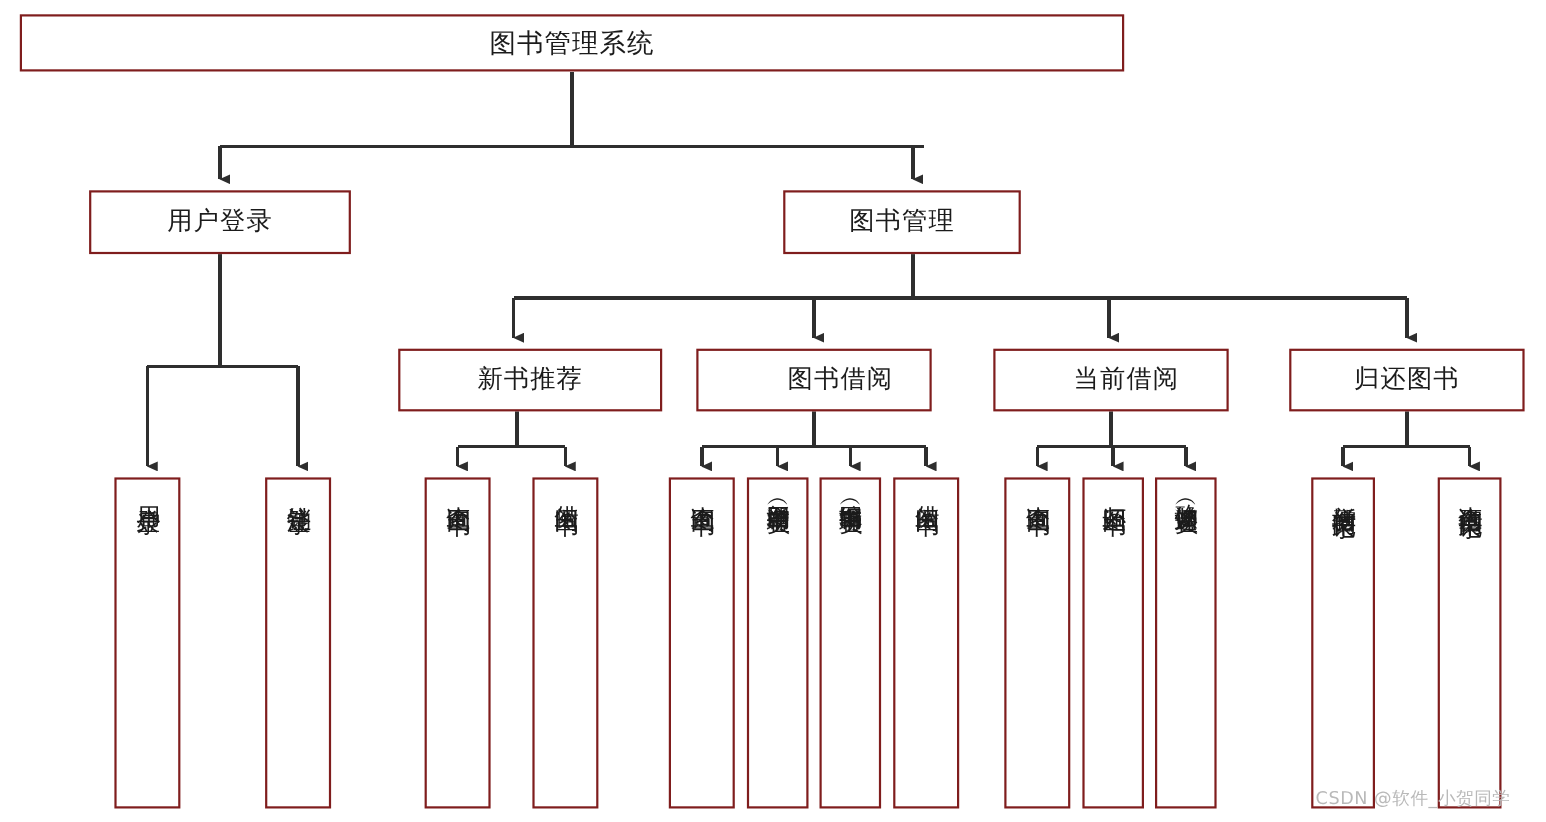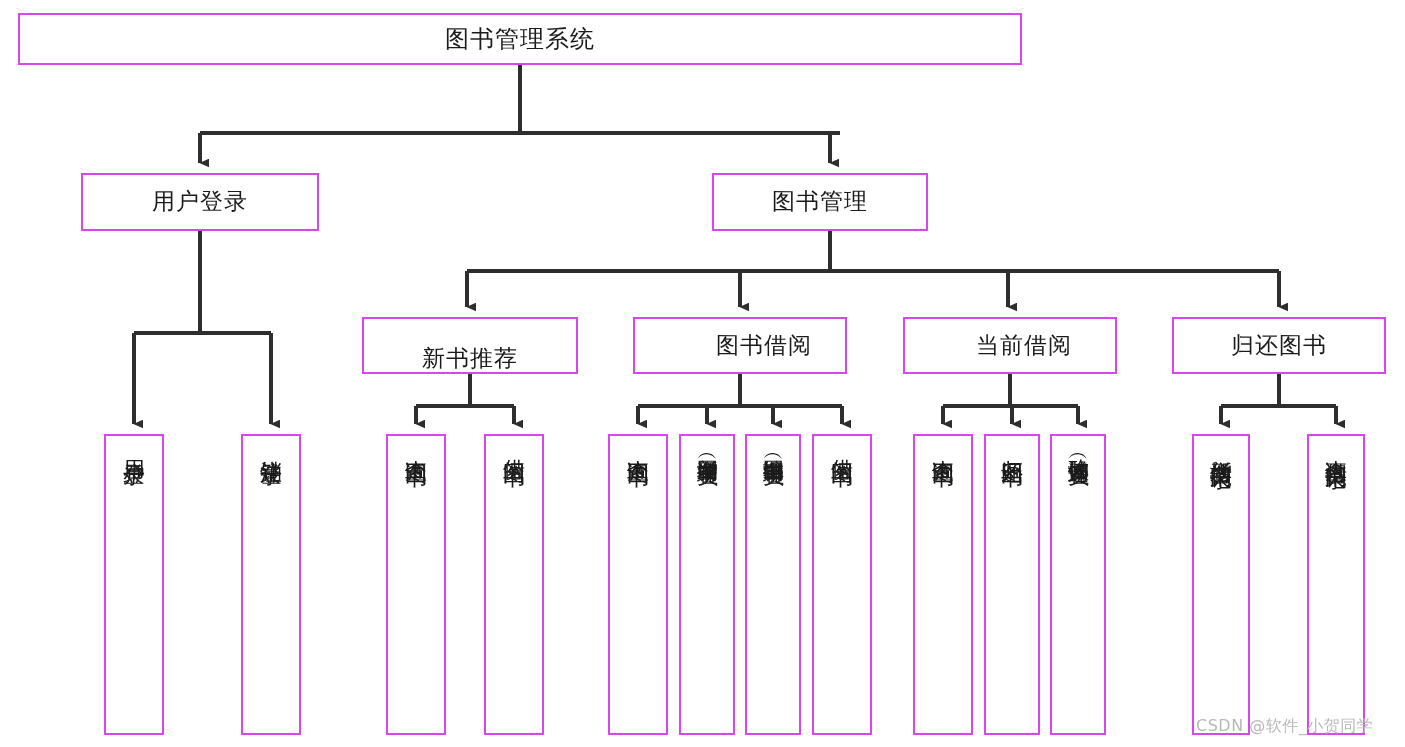--- a/index.html
+++ b/index.html
@@ -22,21 +22,21 @@
     position: absolute;
     left: 0;
     top: 0;
     width: 1405px;
     height: 747px;
   }
   .node {
     position: absolute;
     box-sizing: border-box;
     background: #ffffff;
-    border: 2px solid #d946ef;
+    border: 2px solid #7f1d1d;
     display: flex;
     align-items: center;
     justify-content: center;
     color: #1b1b1b;
   }
   .node-label {
     display: block;
     text-align: center;
     line-height: 1.12;
     white-space: pre;
@@ -135,21 +135,21 @@
   <div id="nodes-layer">
       <div class="node horizontal root" style="left: 18px; top: 13px; width: 1004px; height: 52px;">
         <span class="node-label">图书管理系统</span>
       </div>
       <div class="node horizontal" style="left: 81px; top: 173px; width: 238px; height: 58px;">
         <span class="node-label">用户登录</span>
       </div>
       <div class="node horizontal" style="left: 712px; top: 173px; width: 216px; height: 58px;">
         <span class="node-label">图书管理</span>
       </div>
-      <div class="node horizontal" style="left: 362px; top: 317px; width: 216px; height: 57px; align-items: flex-end;">
+      <div class="node horizontal" style="left: 362px; top: 317px; width: 240px; height: 57px;">
         <span class="node-label">新书推荐</span>
       </div>
       <div class="node horizontal" style="left: 633px; top: 317px; width: 214px; height: 57px; padding-left: 48px;">
         <span class="node-label">图书借阅</span>
       </div>
       <div class="node horizontal" style="left: 903px; top: 317px; width: 214px; height: 57px; padding-left: 28px;">
         <span class="node-label">当前借阅</span>
       </div>
       <div class="node horizontal" style="left: 1172px; top: 317px; width: 214px; height: 57px;">
         <span class="node-label">归还图书</span>

